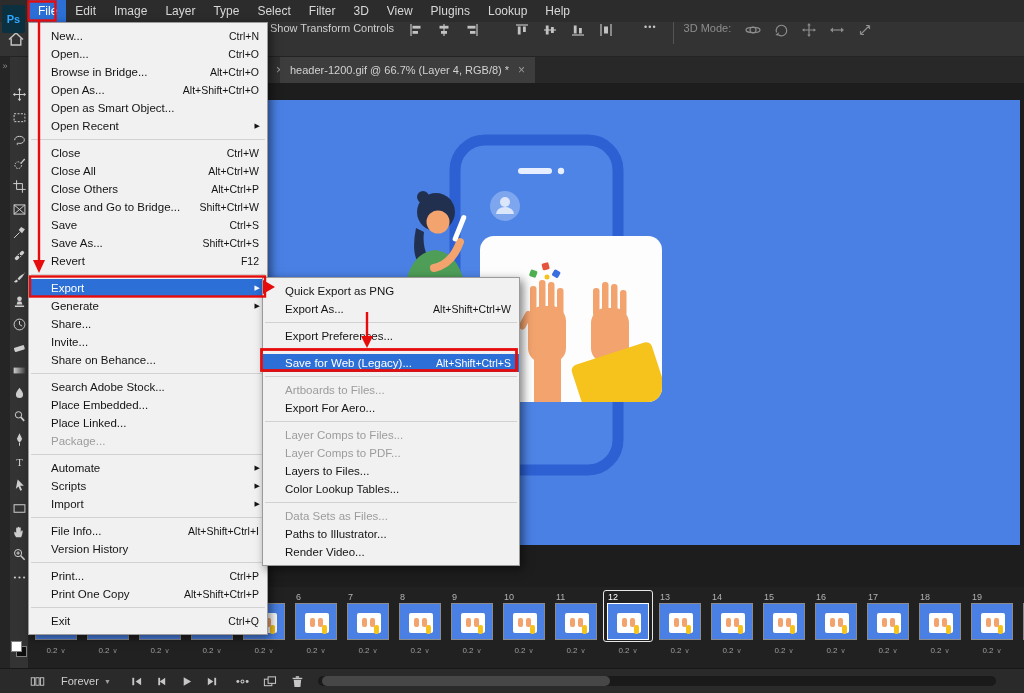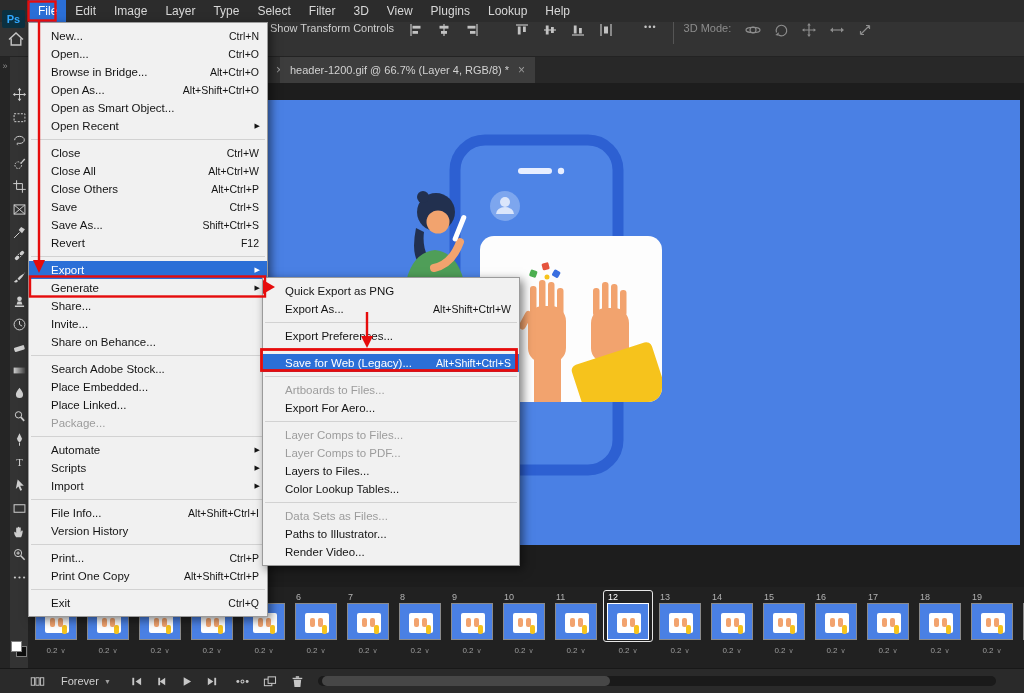--- a/index.html
+++ b/index.html
@@ -2,21 +2,21 @@
 <html style="--canvas-blue: #4a80e4; --phone-fill: #4e84e6; --phone-stroke: #2d60d2; --hl-blue: #2b6fd7; --ann-red: #e60c0c; --hand-skin: #f2a36e; --cuff-yellow: #f6c31c; --shirt-green: #4f9e58; --hair-dark: #22304f; --card-white: #fdfdfd; --menu-bg: #f1f1f1;"><head>
 <meta charset="utf-8">
 <style>
   *{margin:0;padding:0;box-sizing:border-box;}
   html,body{background:#101010;}
   body{font-family:"Liberation Sans",sans-serif;}
   #app{position:relative;width:1024px;height:693px;background:#1d1d1d;overflow:hidden;}
 
   
   #menubar{position:absolute;left:0;top:0;width:1024px;height:22px;background:#2c2c2c;display:flex;align-items:center;z-index:10;}
-  #ps-logo{width:23px;height:18px;margin:16px 4px 0 2px;background:#0b3040;border-radius:2px;color:#31a8ff;font-size:11px;font-weight:bold;display:flex;align-items:center;justify-content:center;}
+  #ps-logo{width:23px;height:28px;margin:16px 4px 0 2px;background:#0b3040;border-radius:2px;color:#31a8ff;font-size:11px;font-weight:bold;display:flex;align-items:center;justify-content:center;}
   .mb-item{padding:0 9px;height:22px;line-height:22px;font-size:12px;color:#d8d8d8;white-space:nowrap;}
   .mb-item.active{background:var(--hl-blue);color:#fff;}
 
   
   #optionsbar{position:absolute;left:0;top:22px;width:1024px;height:35px;background:#333;border-bottom:1px solid #232323;}
   #home-btn{position:absolute;left:6px;top:8px;width:20px;height:18px;}
   #home-btn svg{width:20px;height:18px;stroke:#c6c6c6;fill:none;stroke-width:1.4;}
   #opts-right{position:absolute;left:252px;top:0;height:34px;display:flex;align-items:flex-start;}
   .cb{width:12px;height:12px;border:1px solid #7a7a7a;background:#272727;display:inline-block;}
   #stc-label{font-size:11px;color:#cfcfcf;margin-left:6px;white-space:nowrap;}
@@ -707,20 +707,24 @@
       </div>
       <div class="mi">
         <span class="lab">Close All</span>
         <span class="sc">Alt+Ctrl+W</span>
       </div>
       <div class="mi">
         <span class="lab">Close Others</span>
         <span class="sc">Alt+Ctrl+P</span>
       </div>
       <div class="mi">
+        <span class="lab">Close and Go to Bridge...</span>
+        <span class="sc">Shift+Ctrl+W</span>
+      </div>
+      <div class="mi">
         <span class="lab">Save</span>
         <span class="sc">Ctrl+S</span>
       </div>
       <div class="mi">
         <span class="lab">Save As...</span>
         <span class="sc">Shift+Ctrl+S</span>
       </div>
       <div class="mi">
         <span class="lab">Revert</span>
         <span class="sc">F12</span>

